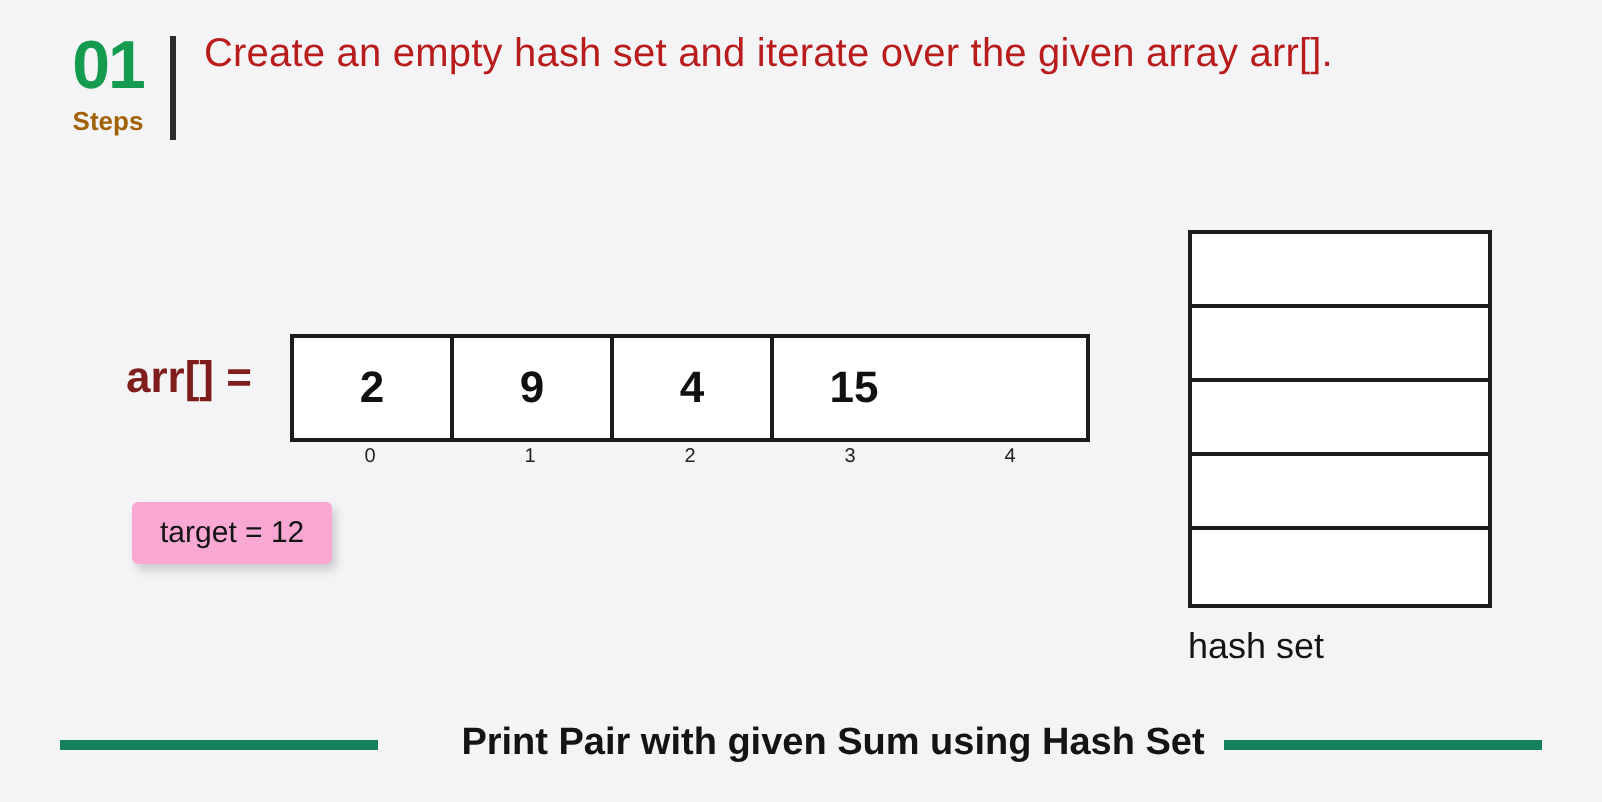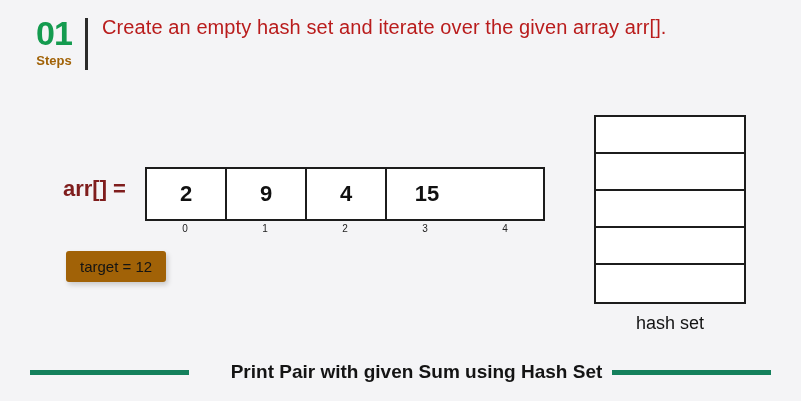--- a/index.html
+++ b/index.html
@@ -98,21 +98,21 @@
     width: 80px;
     text-align: center;
     font-size: 10px;
     color: #232323;
   }
 
   
   .target-chip {
     position: absolute;
     left: 66px; top: 251px;
-    background: #a16207;
+    background: #f9a8d4;
     padding: 7px 14px;
     border-radius: 3px;
     font-size: 15px;
     color: #141414;
     box-shadow: 2px 3px 5px rgba(0,0,0,0.17);
     white-space: nowrap;
   }
 
   
   .hashset-wrap {
@@ -133,21 +133,20 @@
     align-items: center;
     justify-content: center;
     font-size: 18px;
     font-weight: bold;
     color: #111;
     background: #ffffff;
   }
   .hashset-row:last-child { border-bottom: none; }
   .hashset-caption {
     width: 152px;
-    text-align: center;
     margin-top: 9px;
     font-size: 18px;
     color: #141414;
   }
 
   
   .footer {
     position: absolute;
     left: 0; top: 355px;
     width: 801px;

